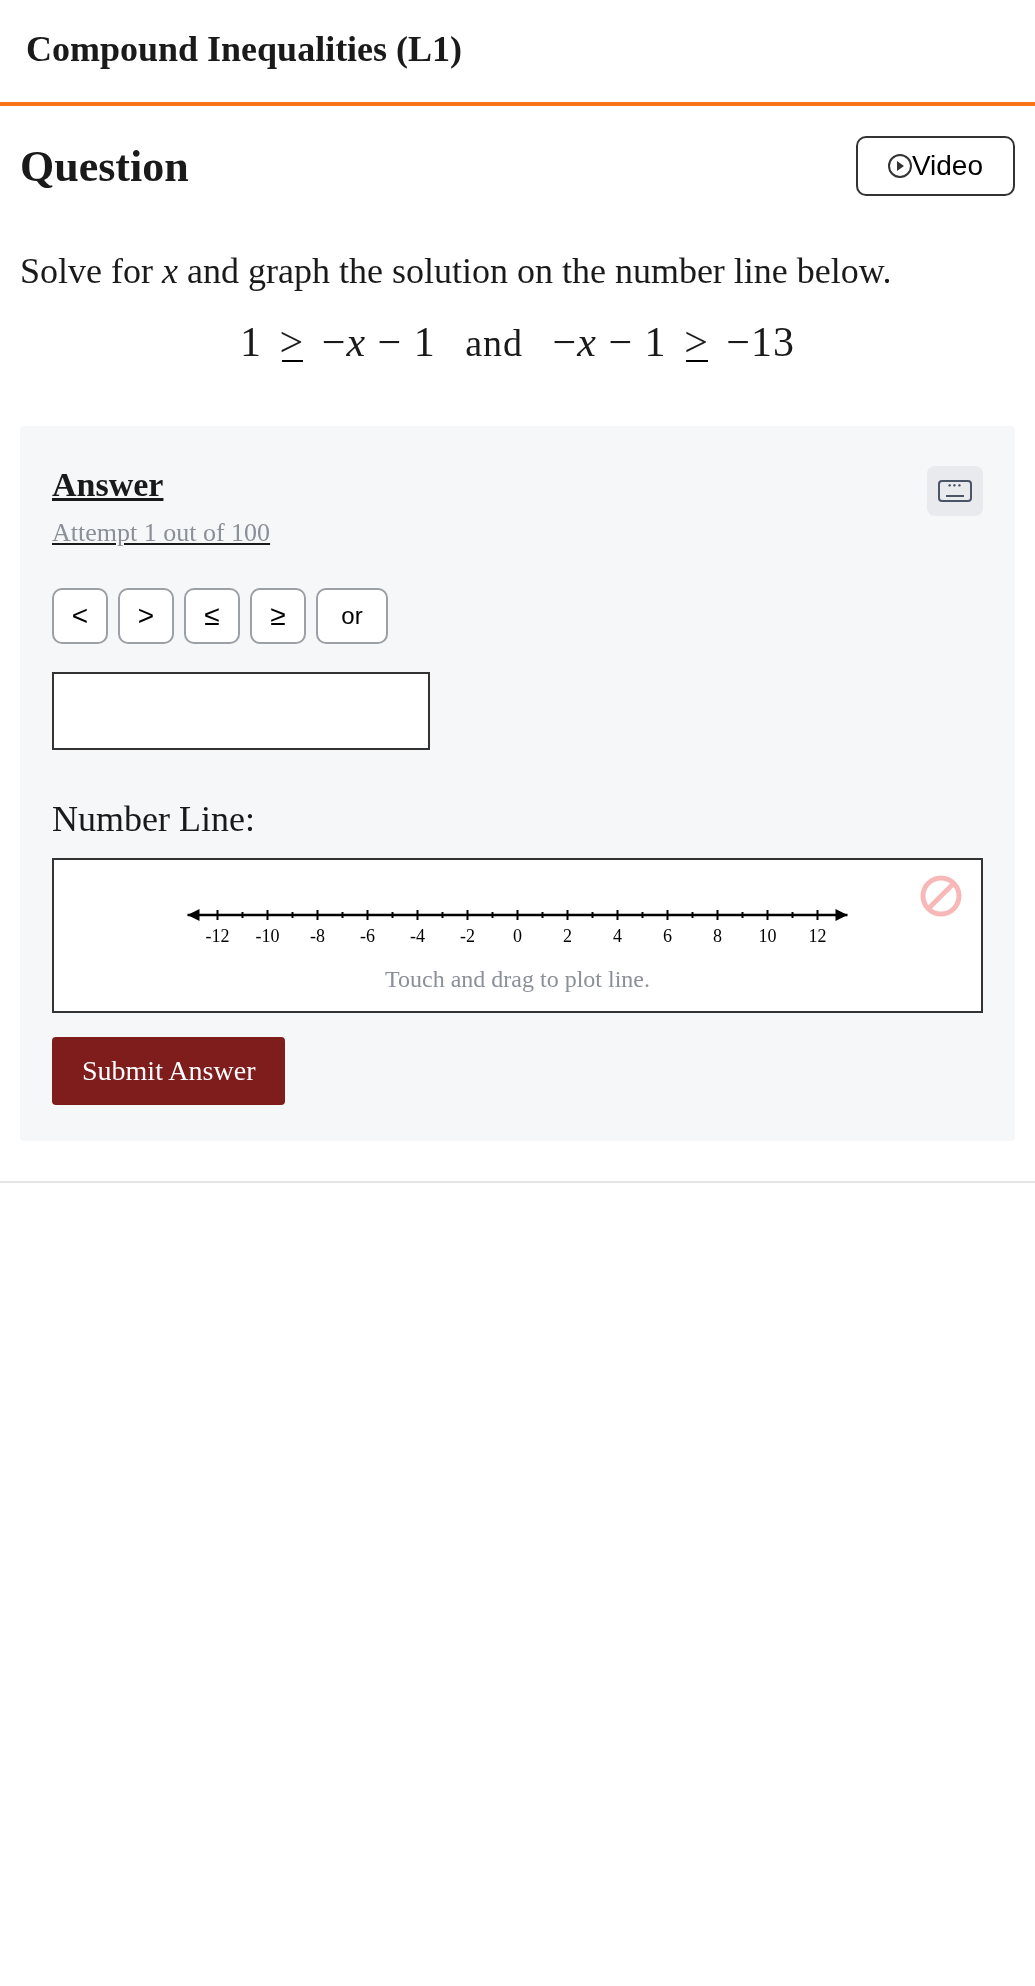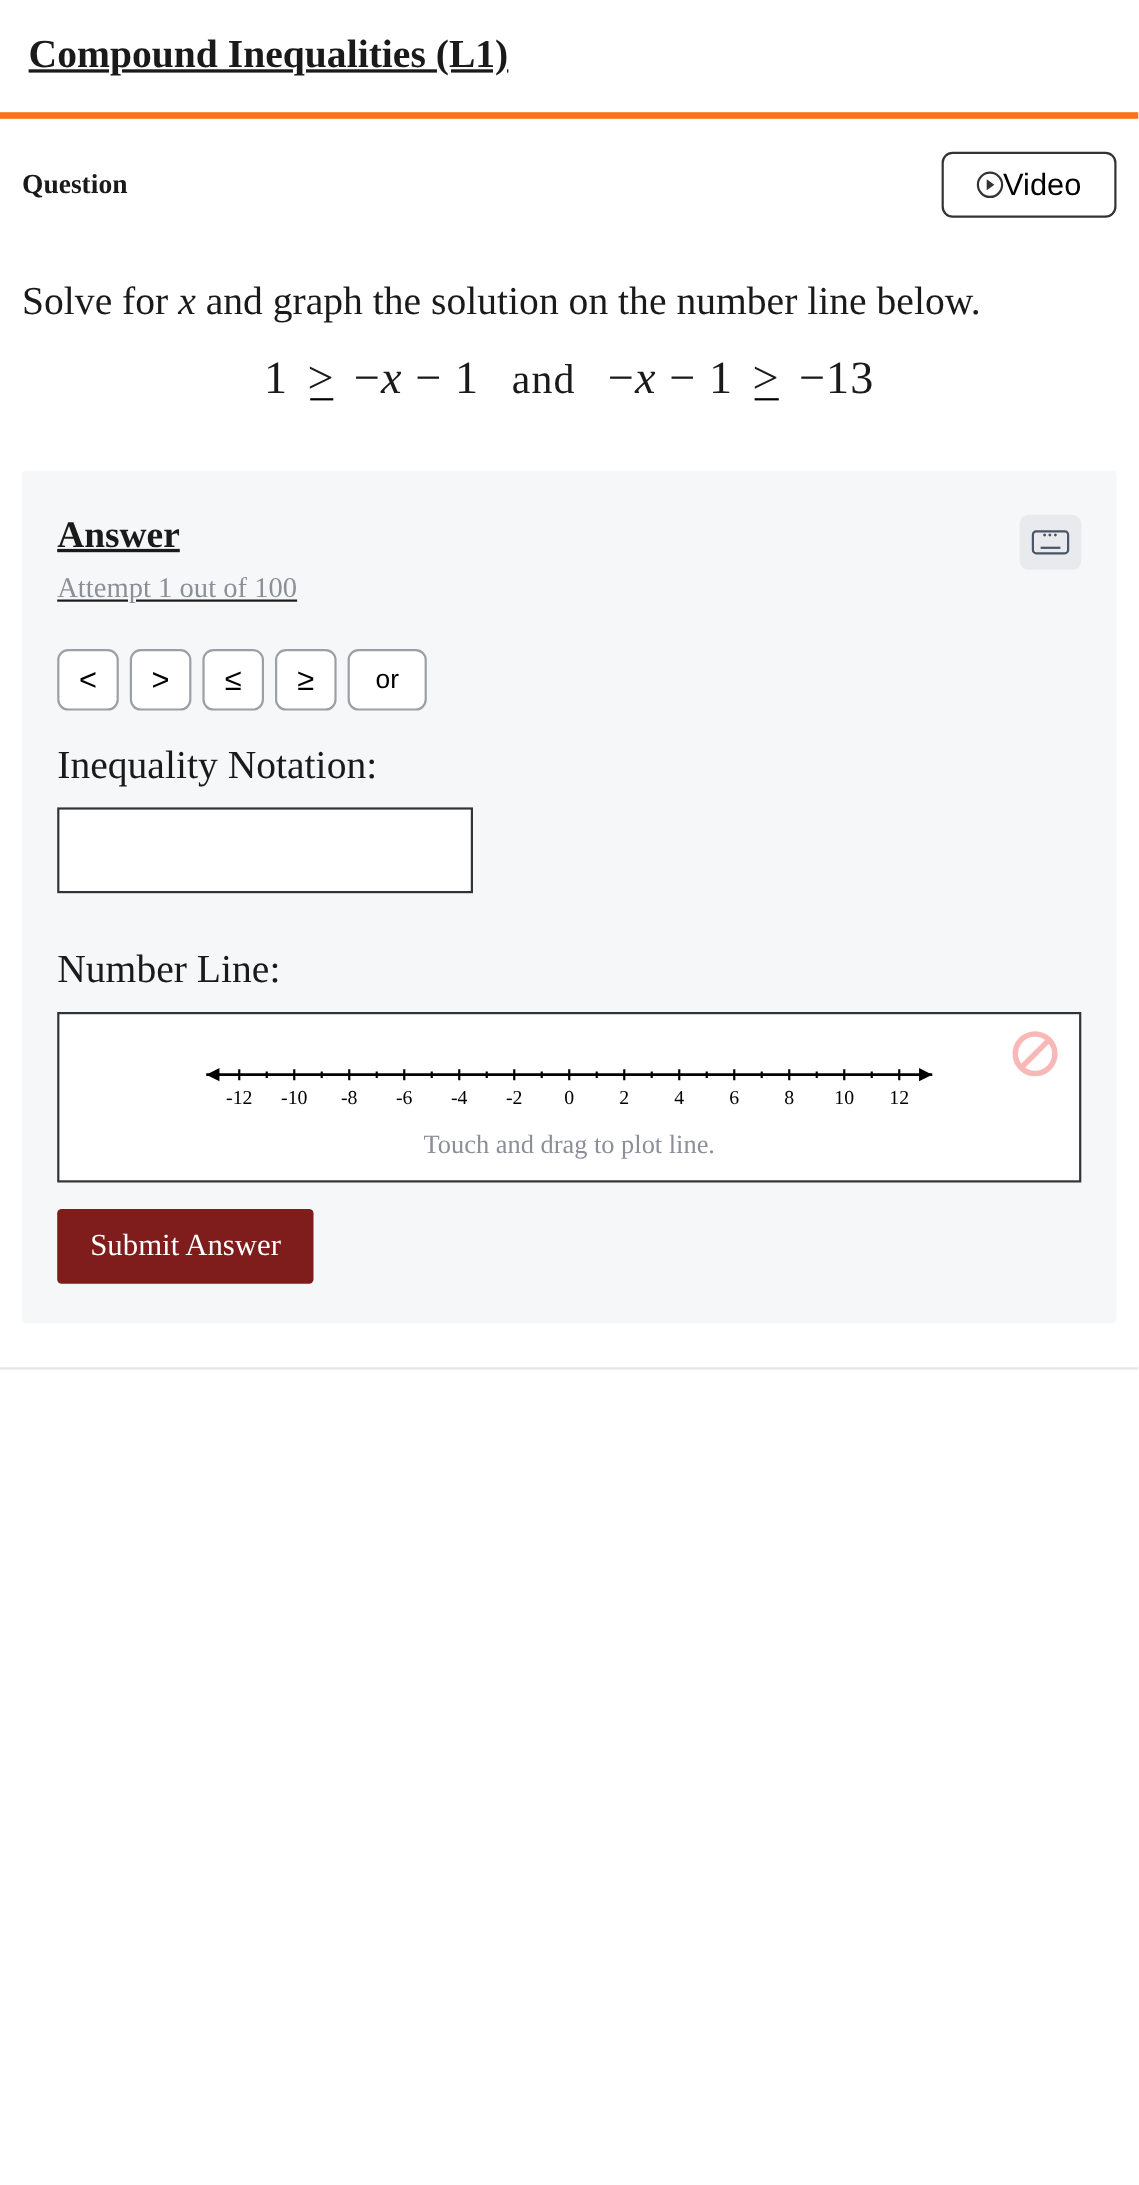--- a/index.html
+++ b/index.html
@@ -4,39 +4,38 @@
 <style>
   * { box-sizing: border-box; margin: 0; padding: 0; }
   body {
     font-family: Georgia, 'Times New Roman', serif;
     background: #fff;
     color: #1a1a1a;
     width: 1035px;
   }
   .header {
     padding: 28px 26px 32px;
-    border-bottom: 6px solid #f97316;
-    text-decoration: underline;
+    border-bottom: 4px solid #f97316;
   }
   .header-title {
     font-size: 36px;
     font-weight: bold;
   }
   .content {
     padding: 30px 20px 40px;
     border-bottom: 2px solid #e5e5e5;
   }
   .question-row {
     display: flex;
     align-items: center;
     gap: 18px;
     margin-bottom: 48px;
   }
   .question-label {
-    font-size: 25px;
+    font-size: 44px;
     font-weight: bold;
     flex: 1;
   }
   .pill-btn {
     font-family: -apple-system, BlinkMacSystemFont, 'Segoe UI', sans-serif;
     font-size: 28px;
     padding: 12px 30px;
     border: 2px solid #333;
     border-radius: 10px;
     background: #fff;
@@ -228,21 +227,20 @@
     </div>
 
     <div class="op-buttons">
       <button class="op-btn">&lt;</button>
       <button class="op-btn">&gt;</button>
       <button class="op-btn">≤</button>
       <button class="op-btn">≥</button>
       <button class="op-btn or-btn">or</button>
     </div>
 
-    <div class="section-label">Inequality Notation:</div>
     <input class="text-input" type="text" value="" style="">
 
     <div class="section-label">Number Line:</div>
     <div class="numberline-box">
       <svg class="no-icon" viewBox="0 0 44 44">
         <circle cx="22" cy="22" r="18" fill="none" stroke="#f9b8b8" stroke-width="5"></circle>
         <line x1="10" y1="34" x2="34" y2="10" stroke="#f9b8b8" stroke-width="5"></line>
       </svg>
       <svg class="nl-svg" viewBox="0 0 680 70">
         <line x1="10" y1="25" x2="670" y2="25" stroke="#000" stroke-width="2.5"></line>

